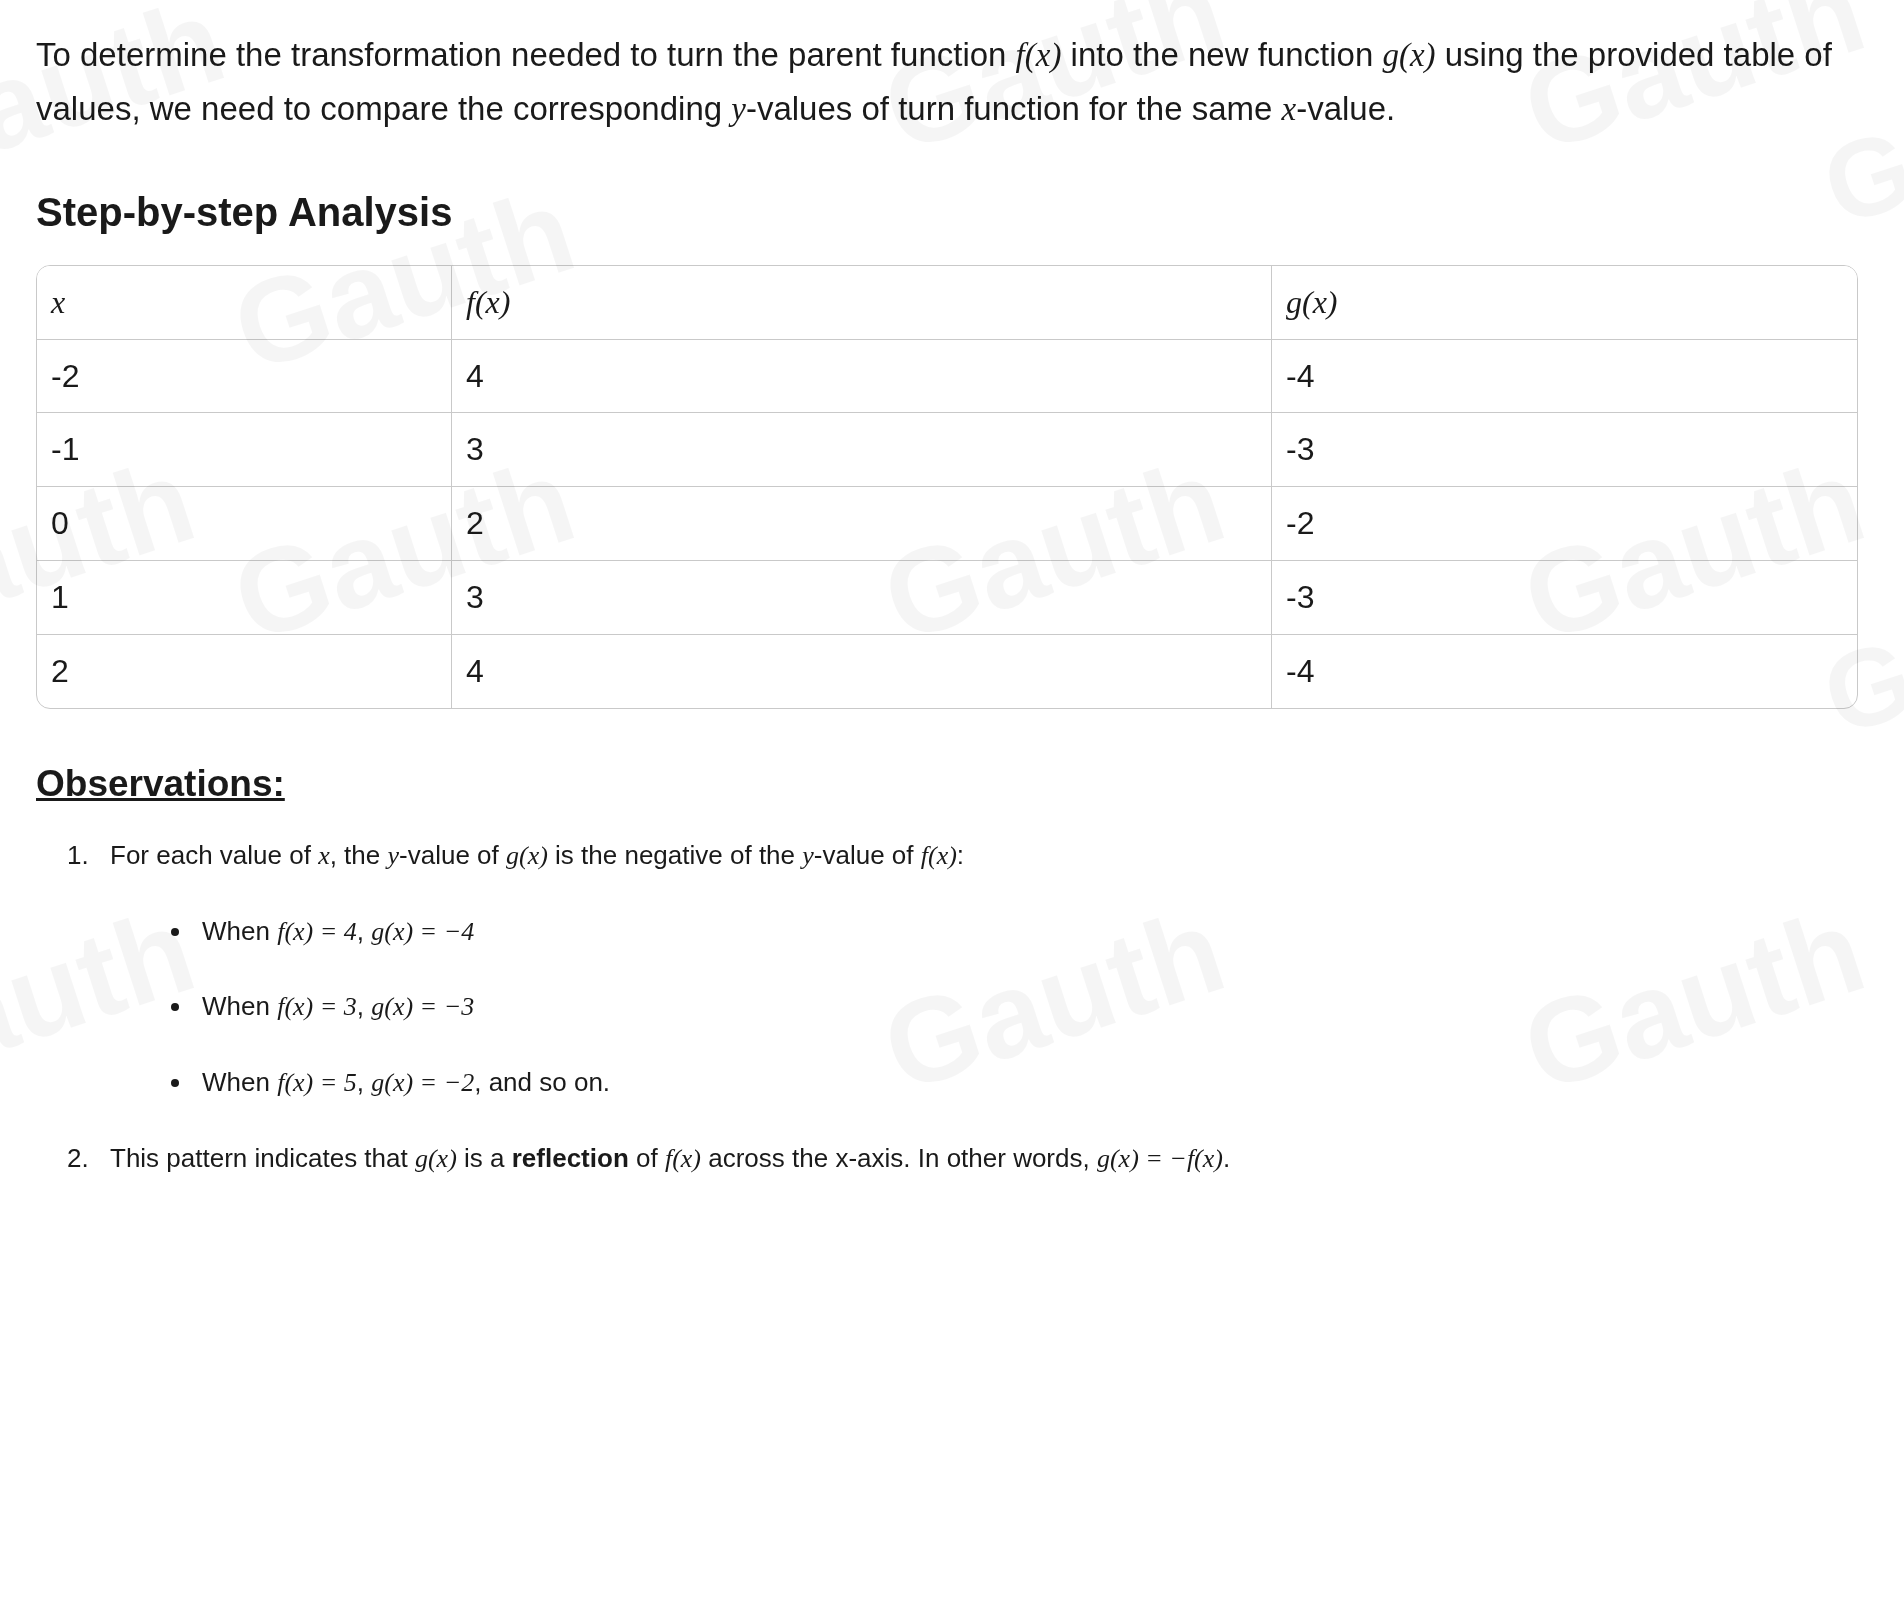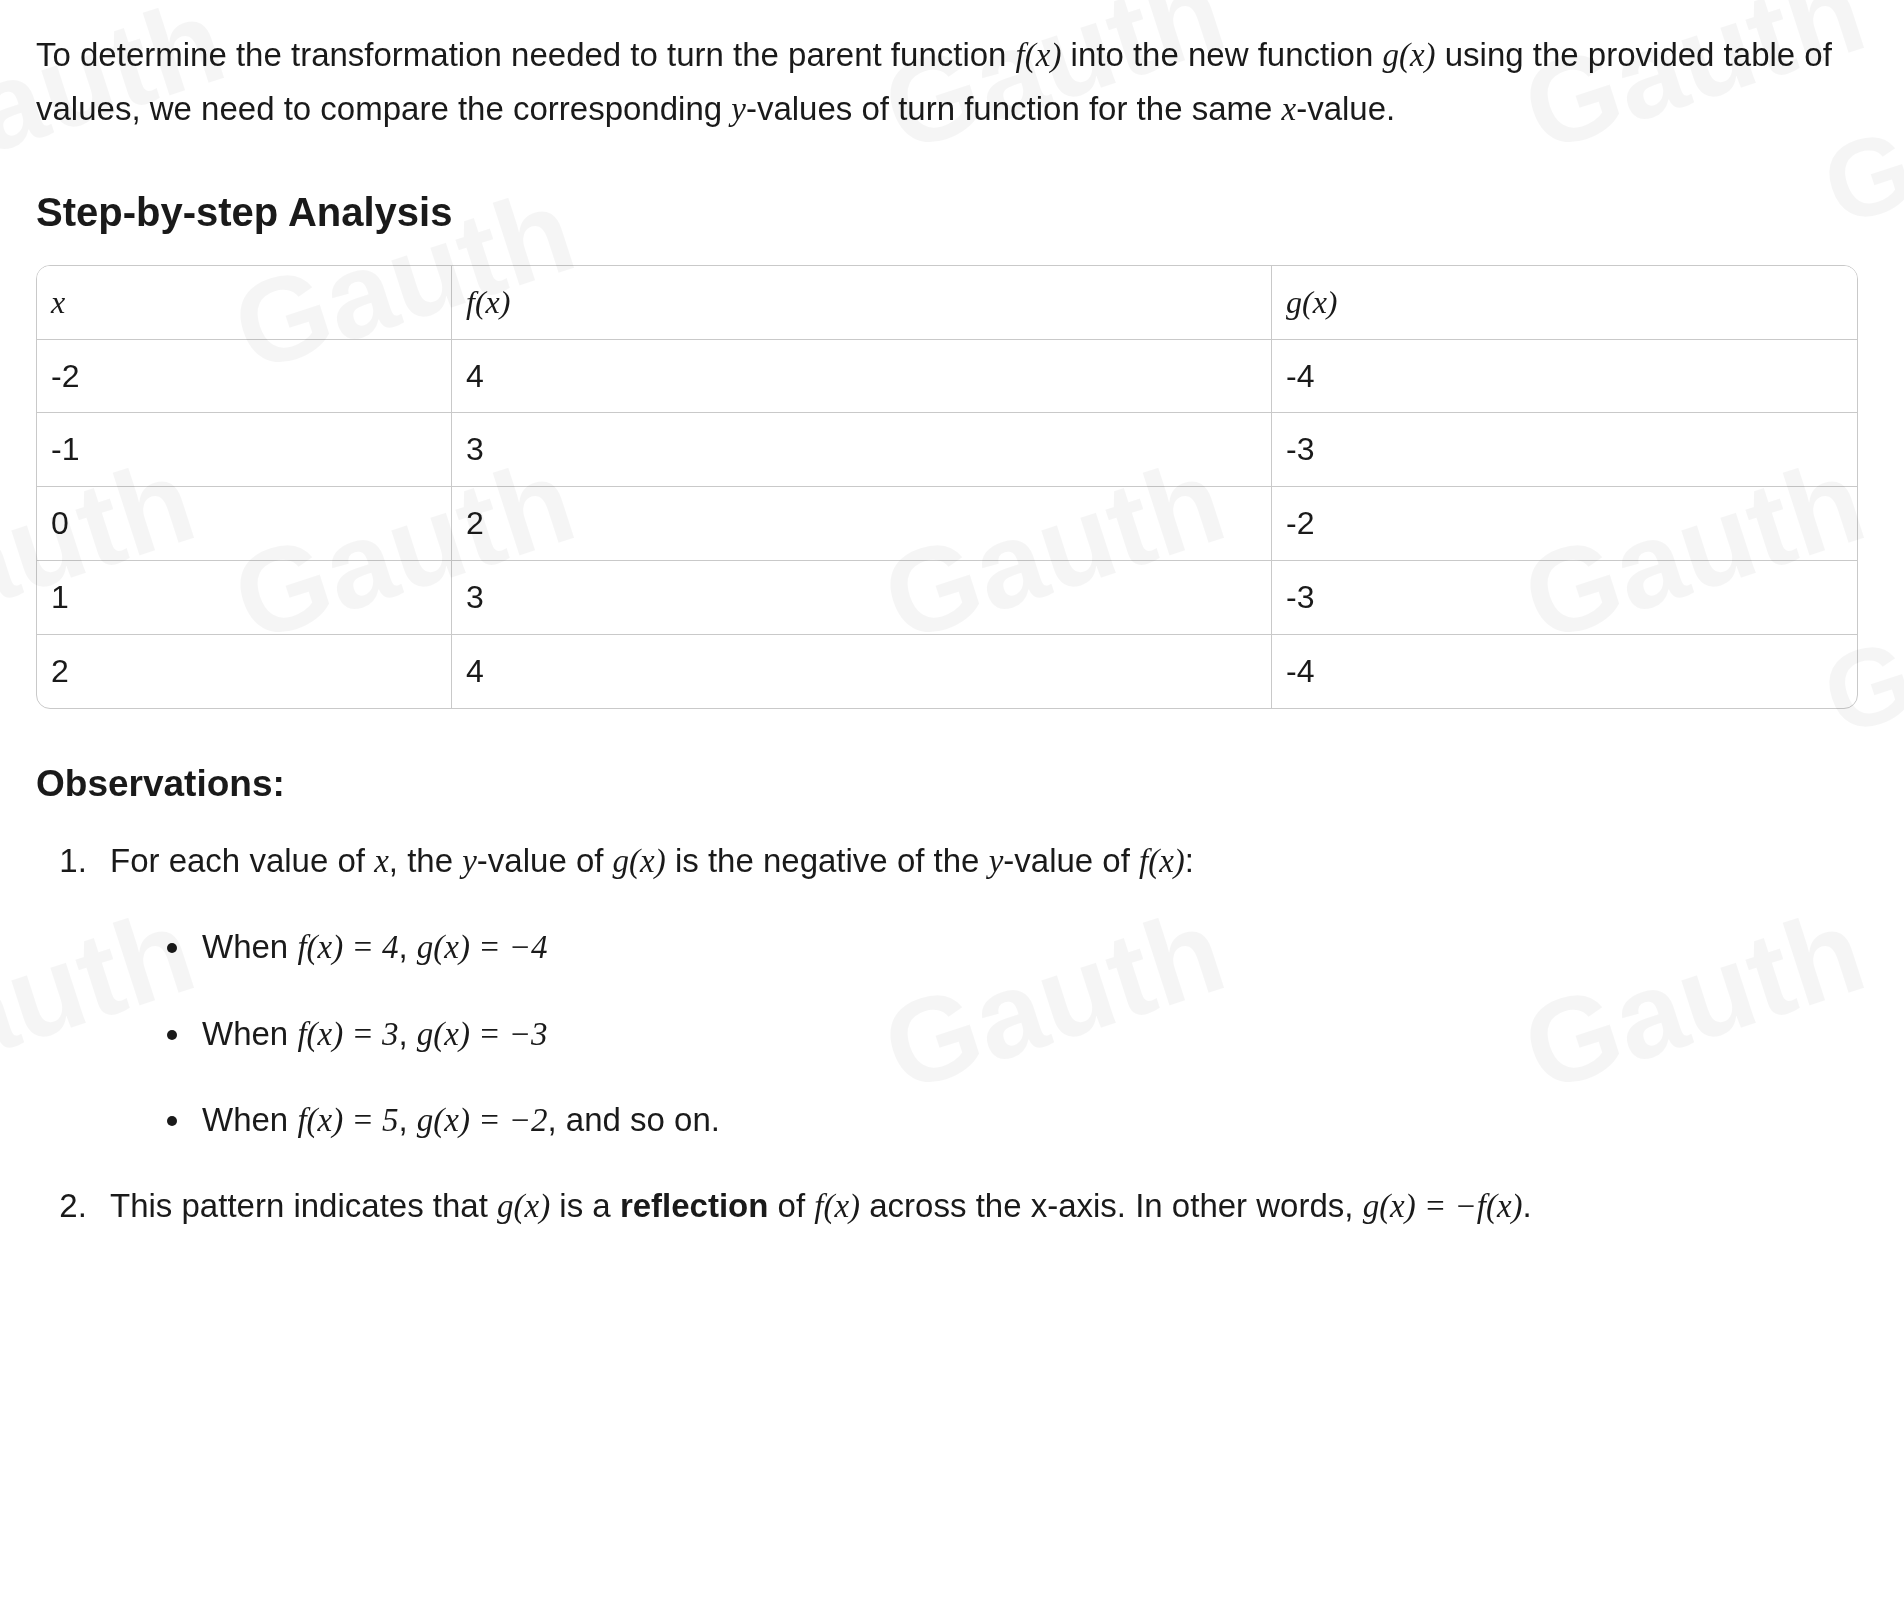--- a/index.html
+++ b/index.html
@@ -22,20 +22,21 @@
   }
   h2.section {
     font-size: 40px;
     font-weight: 700;
     margin: 42px 0 20px 0;
   }
   h2.observations {
     font-size: 37px;
     font-weight: 700;
     margin: 44px 0 20px 0;
+    text-decoration: underline;
   }
   p { margin: 0 0 12px 0; }
 
   
   .tbl {
     border: 1px solid #c9c9c9;
     border-radius: 14px;
     width: 1820px;
     overflow: hidden;
     font-size: 32px;
@@ -58,21 +59,21 @@
     box-sizing: border-box;
   }
   .c1 { width: 415px; border-right: 1px solid #c9c9c9; }
   .c2 { width: 820px; border-right: 1px solid #c9c9c9; }
   .c3 { flex: 1; }
 
   ol.obs {
     list-style: decimal;
     padding-left: 60px;
     margin: 8px 0 0 0;
-    font-size: 33px;
+    font-size: 26px;
   }
   ol.obs > li {
     padding-left: 14px;
     margin-bottom: 18px;
   }
   ul.sub {
     list-style: disc;
     padding-left: 84px;
     margin: 22px 0 22px 0;
   }

